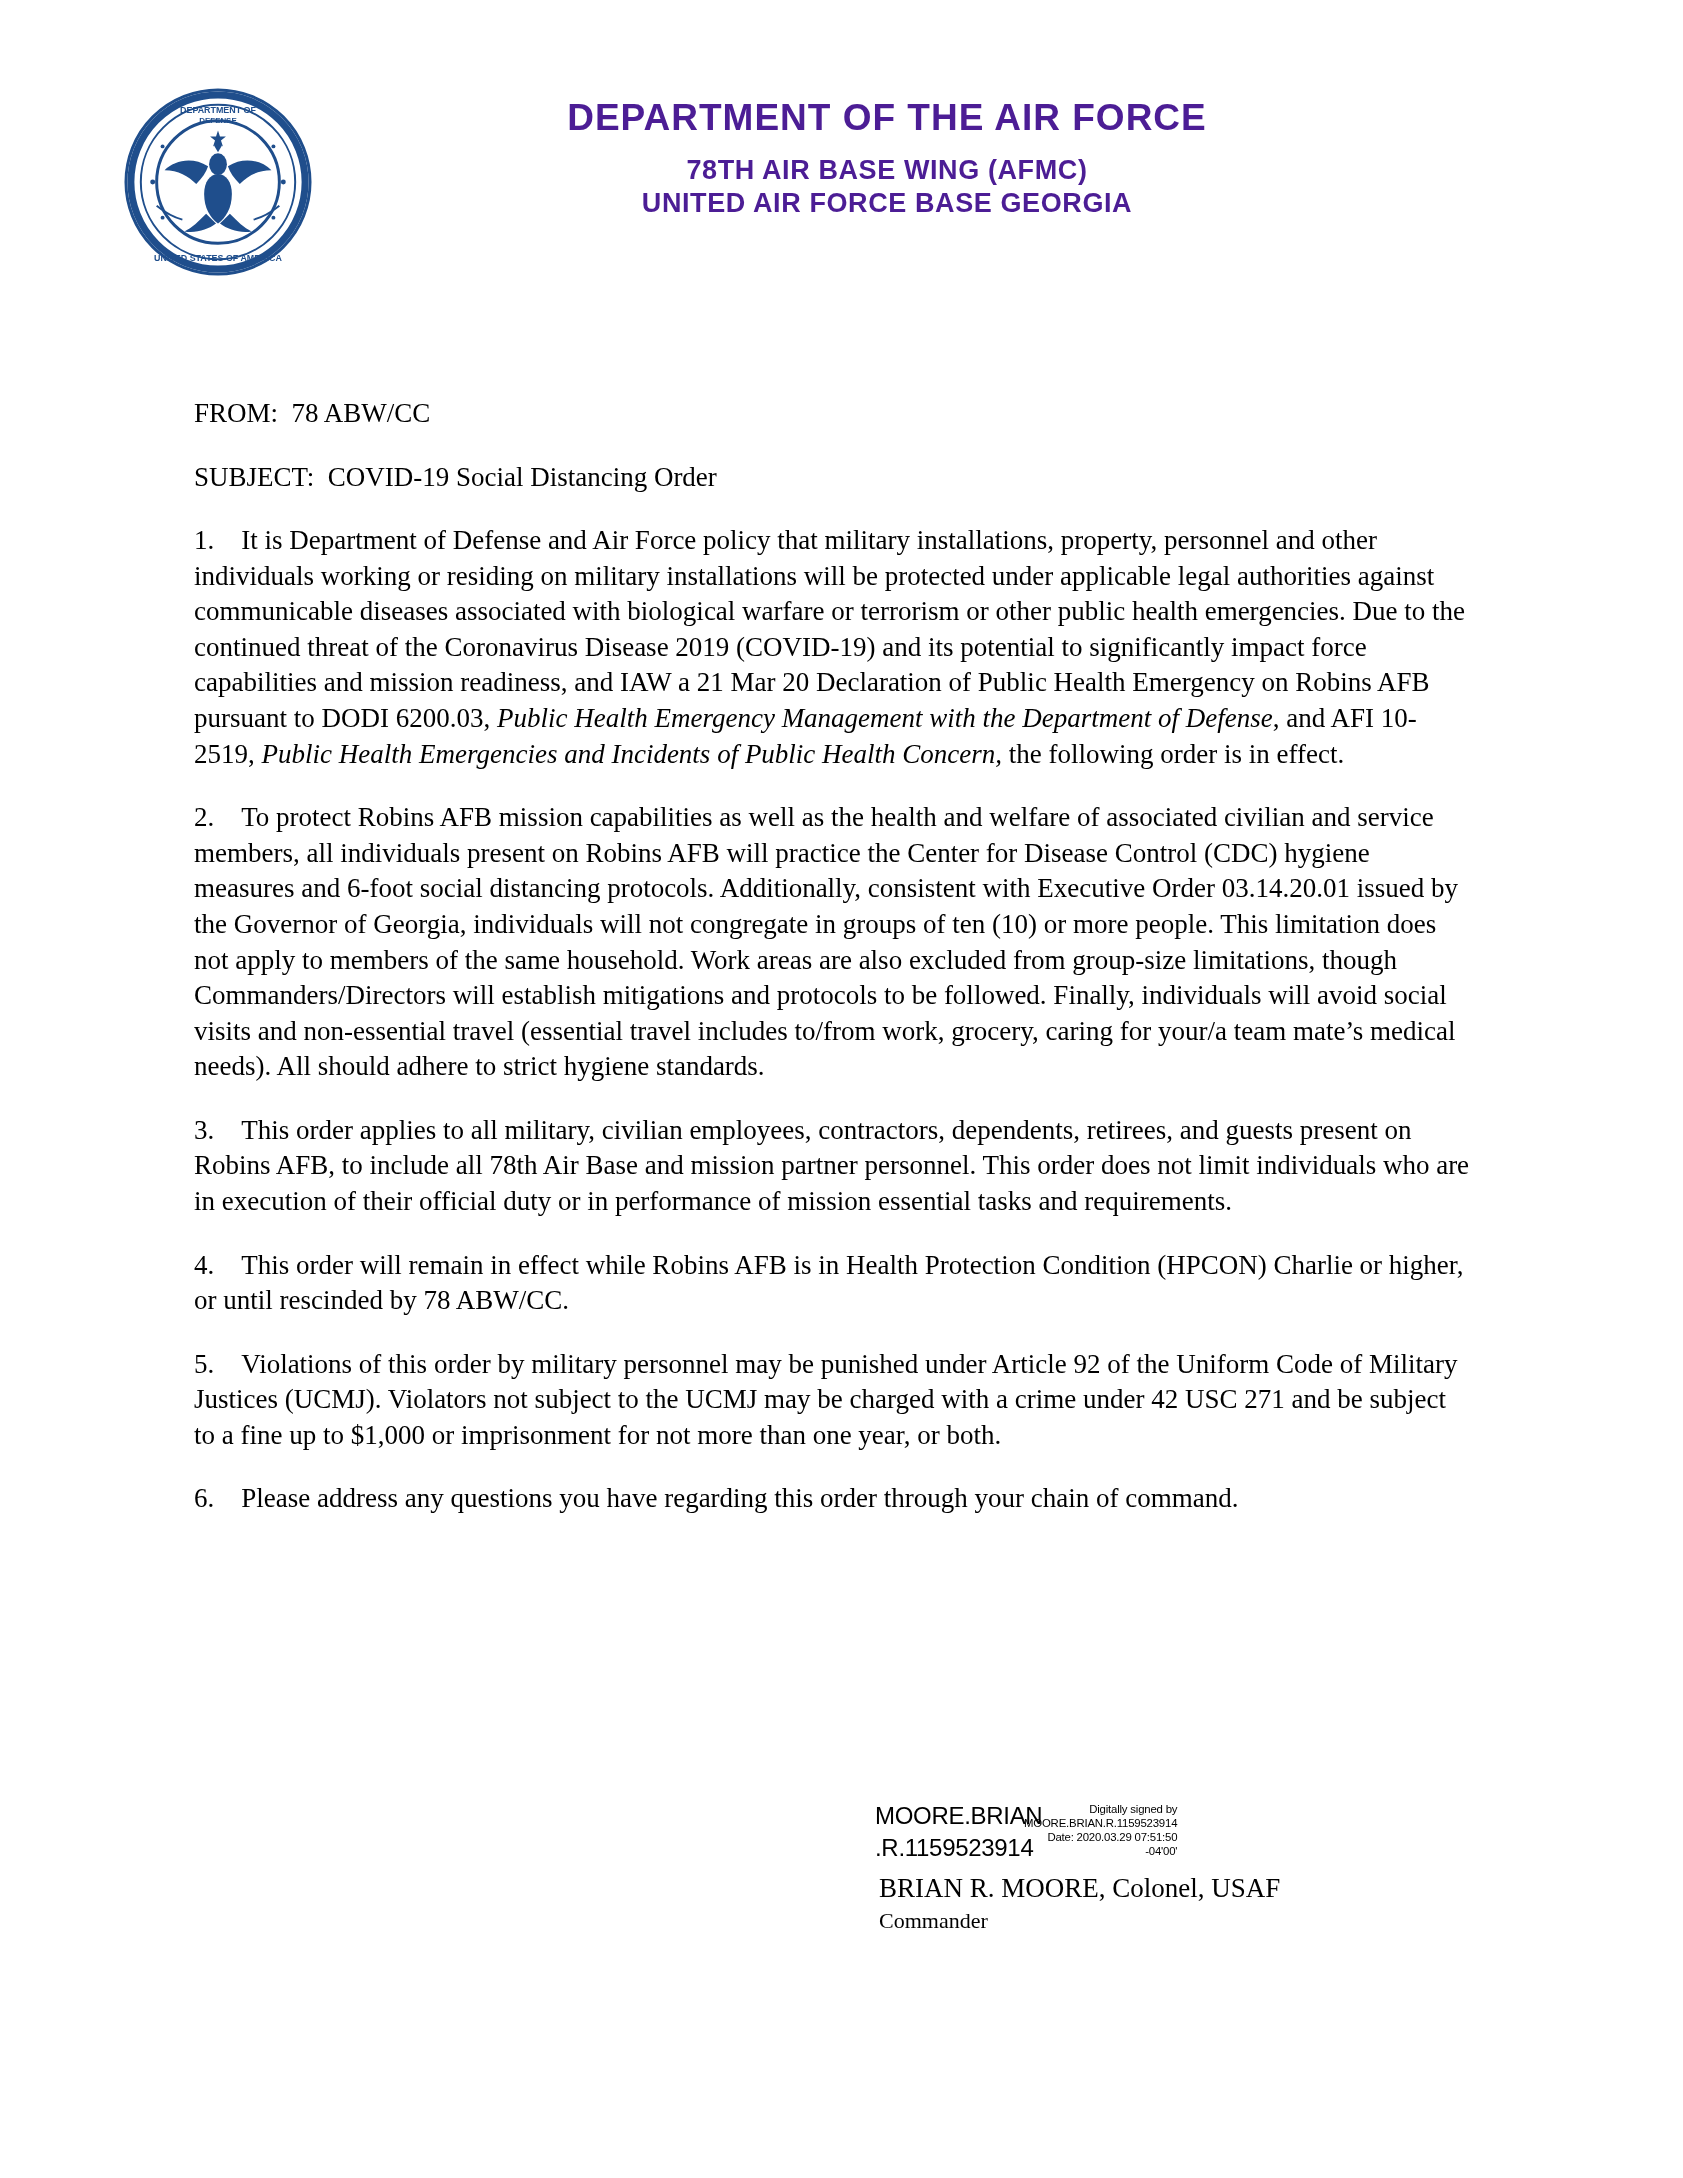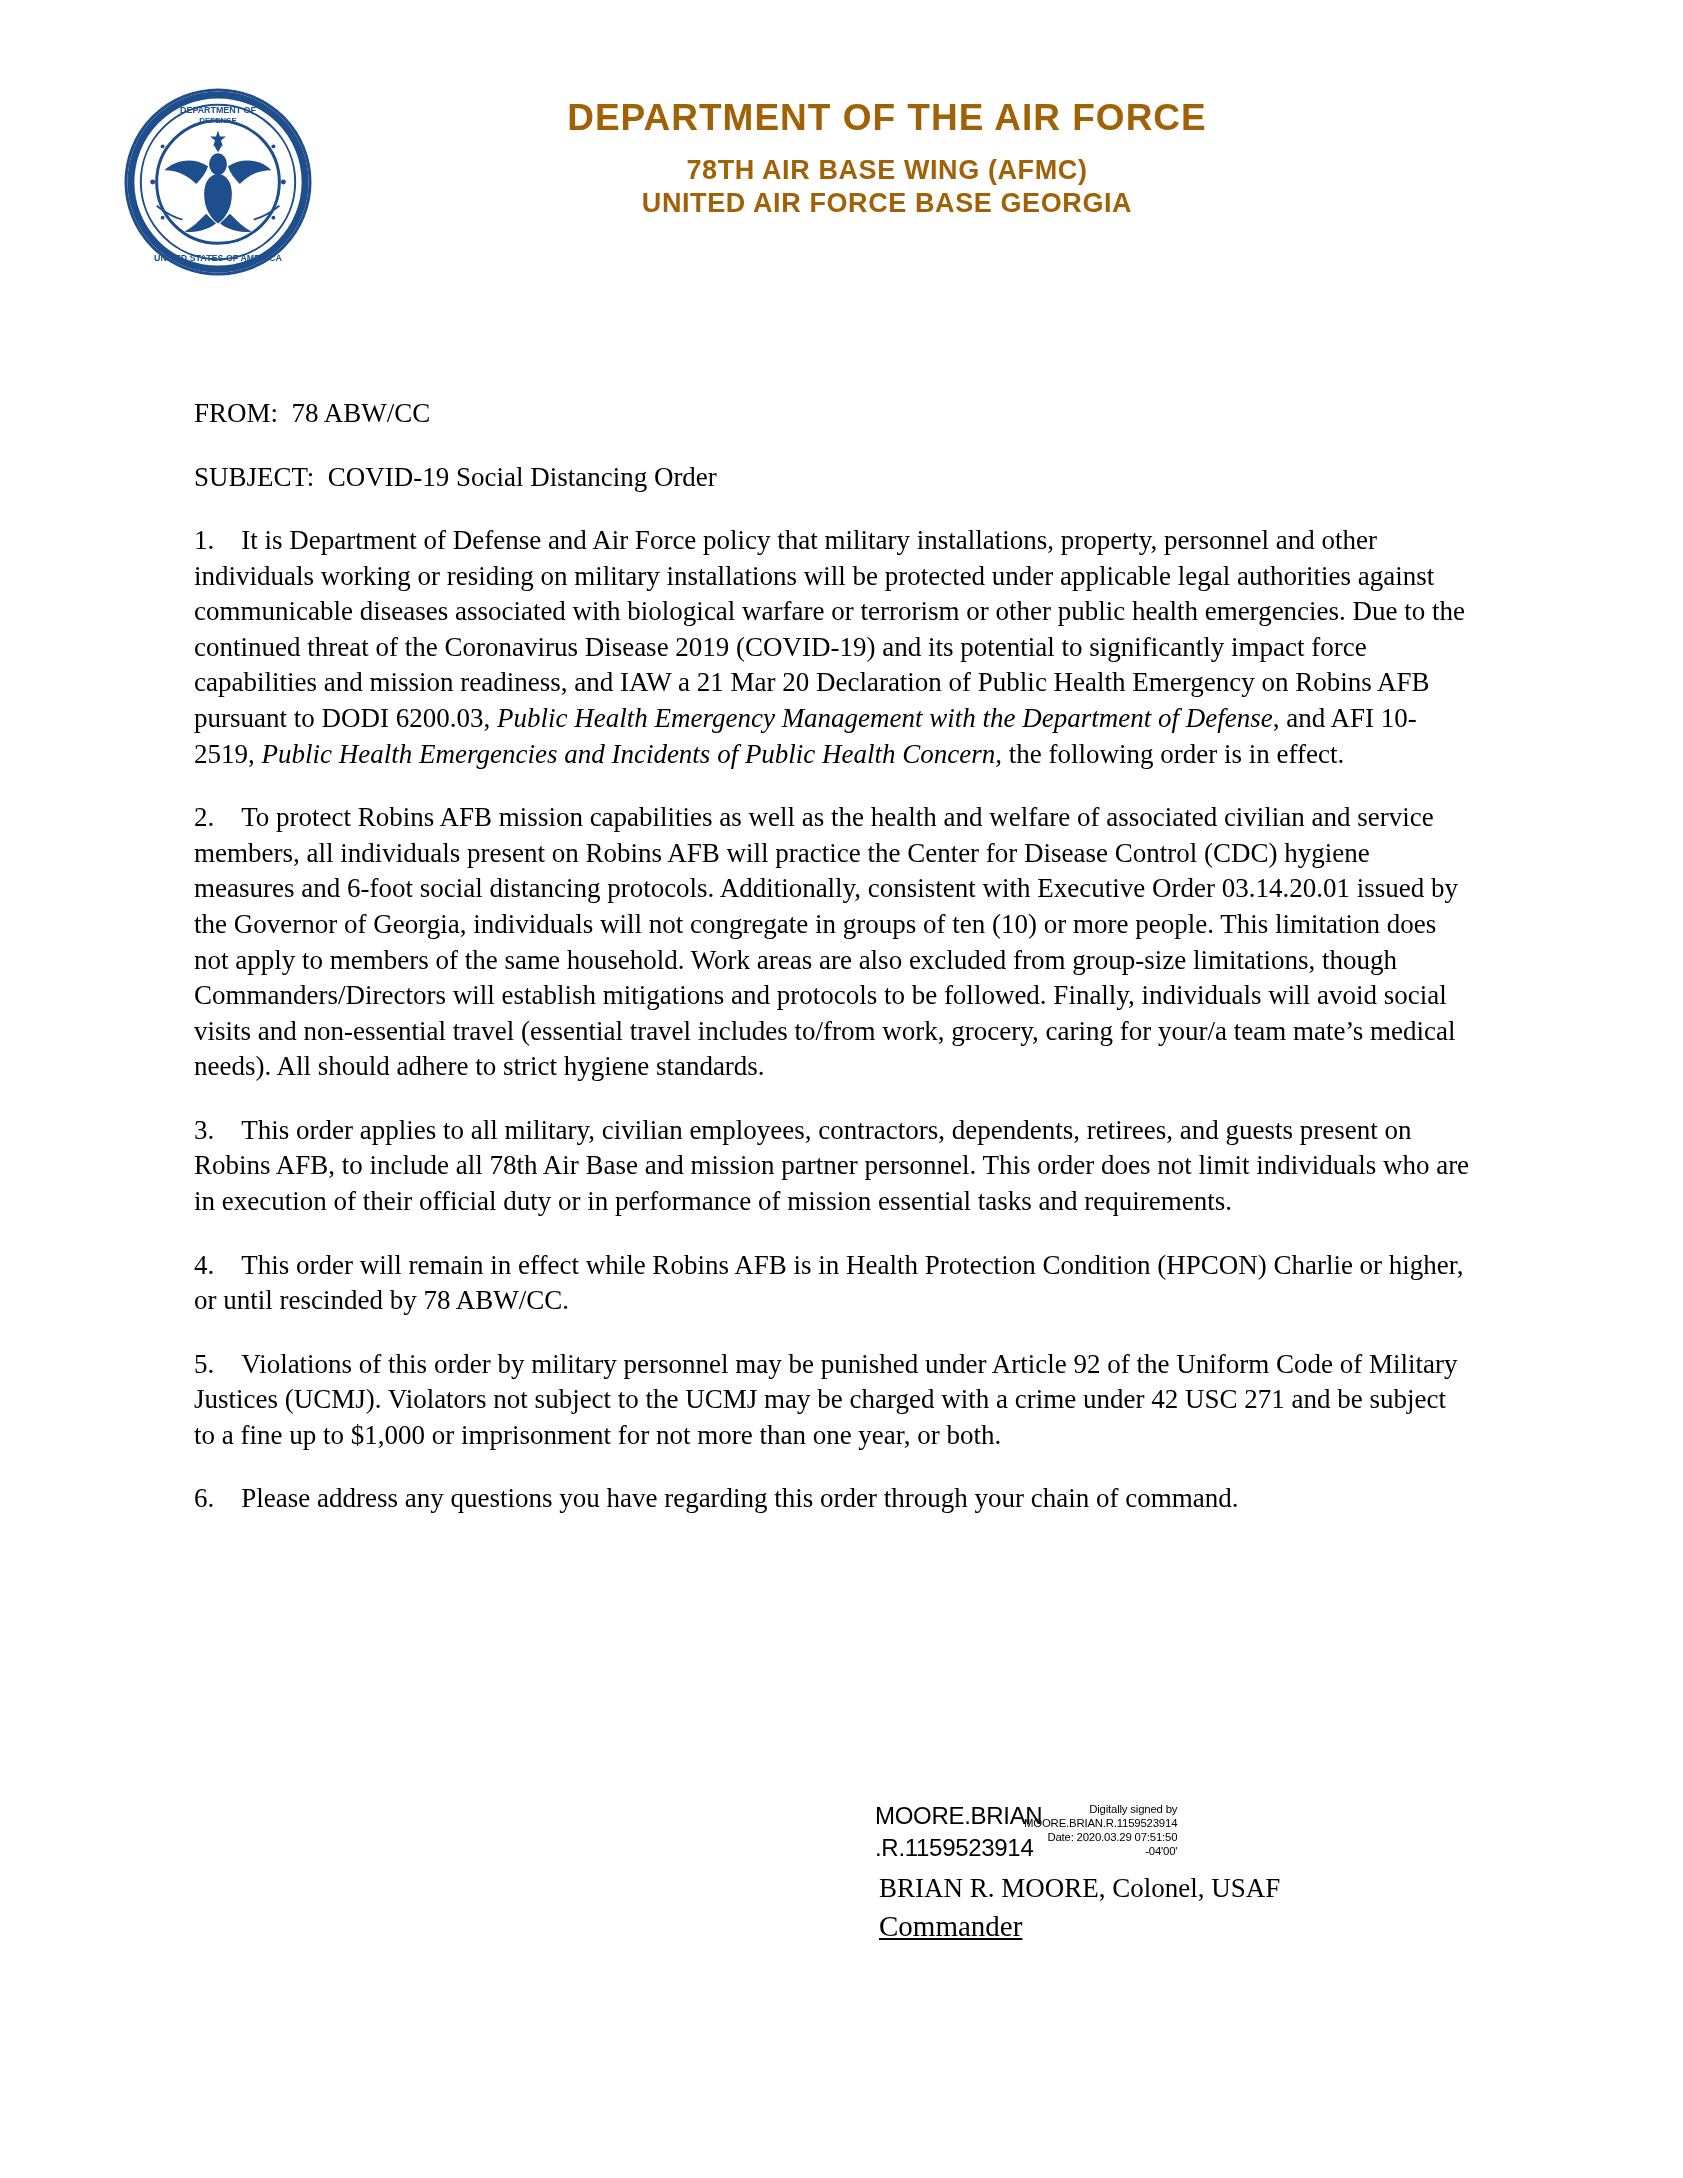--- a/index.html
+++ b/index.html
@@ -33,21 +33,21 @@
   }
   .seal svg { display: block; }
 
   .lh-text {
     position: absolute;
     left: 297px;
     top: 20px;
     width: 1148px;
     text-align: center;
     font-family: "Liberation Sans", sans-serif;
-    color: #a16207;
+    color: #4c1d95;
     letter-spacing: 0.5px;
   }
   .lh-line1 {
     font-size: 37px;
     font-weight: bold;
     letter-spacing: 1px;
     line-height: 1.12;
   }
   .lh-line2 {
     font-size: 27px;
@@ -118,24 +118,23 @@
     letter-spacing: -0.2px;
     text-align: right;
   }
   .sig-name {
     margin-top: 6px;
     font-size: 27px;
     line-height: 1.318;
     padding-left: 4px;
   }
   .sig-title {
-    font-size: 29px;
+    font-size: 22px;
     line-height: 1.318;
     padding-left: 4px;
-    text-decoration: underline;
   }
 </style>
 </head>
 <body>
 
 <div class="letterhead">
 
   <div class="seal">
     <svg width="190" height="190" viewBox="0 0 192 192" xmlns="http://www.w3.org/2000/svg">
       <circle cx="96" cy="96" r="93" fill="#ffffff" stroke="#1f4e8c" stroke-width="3"></circle>

